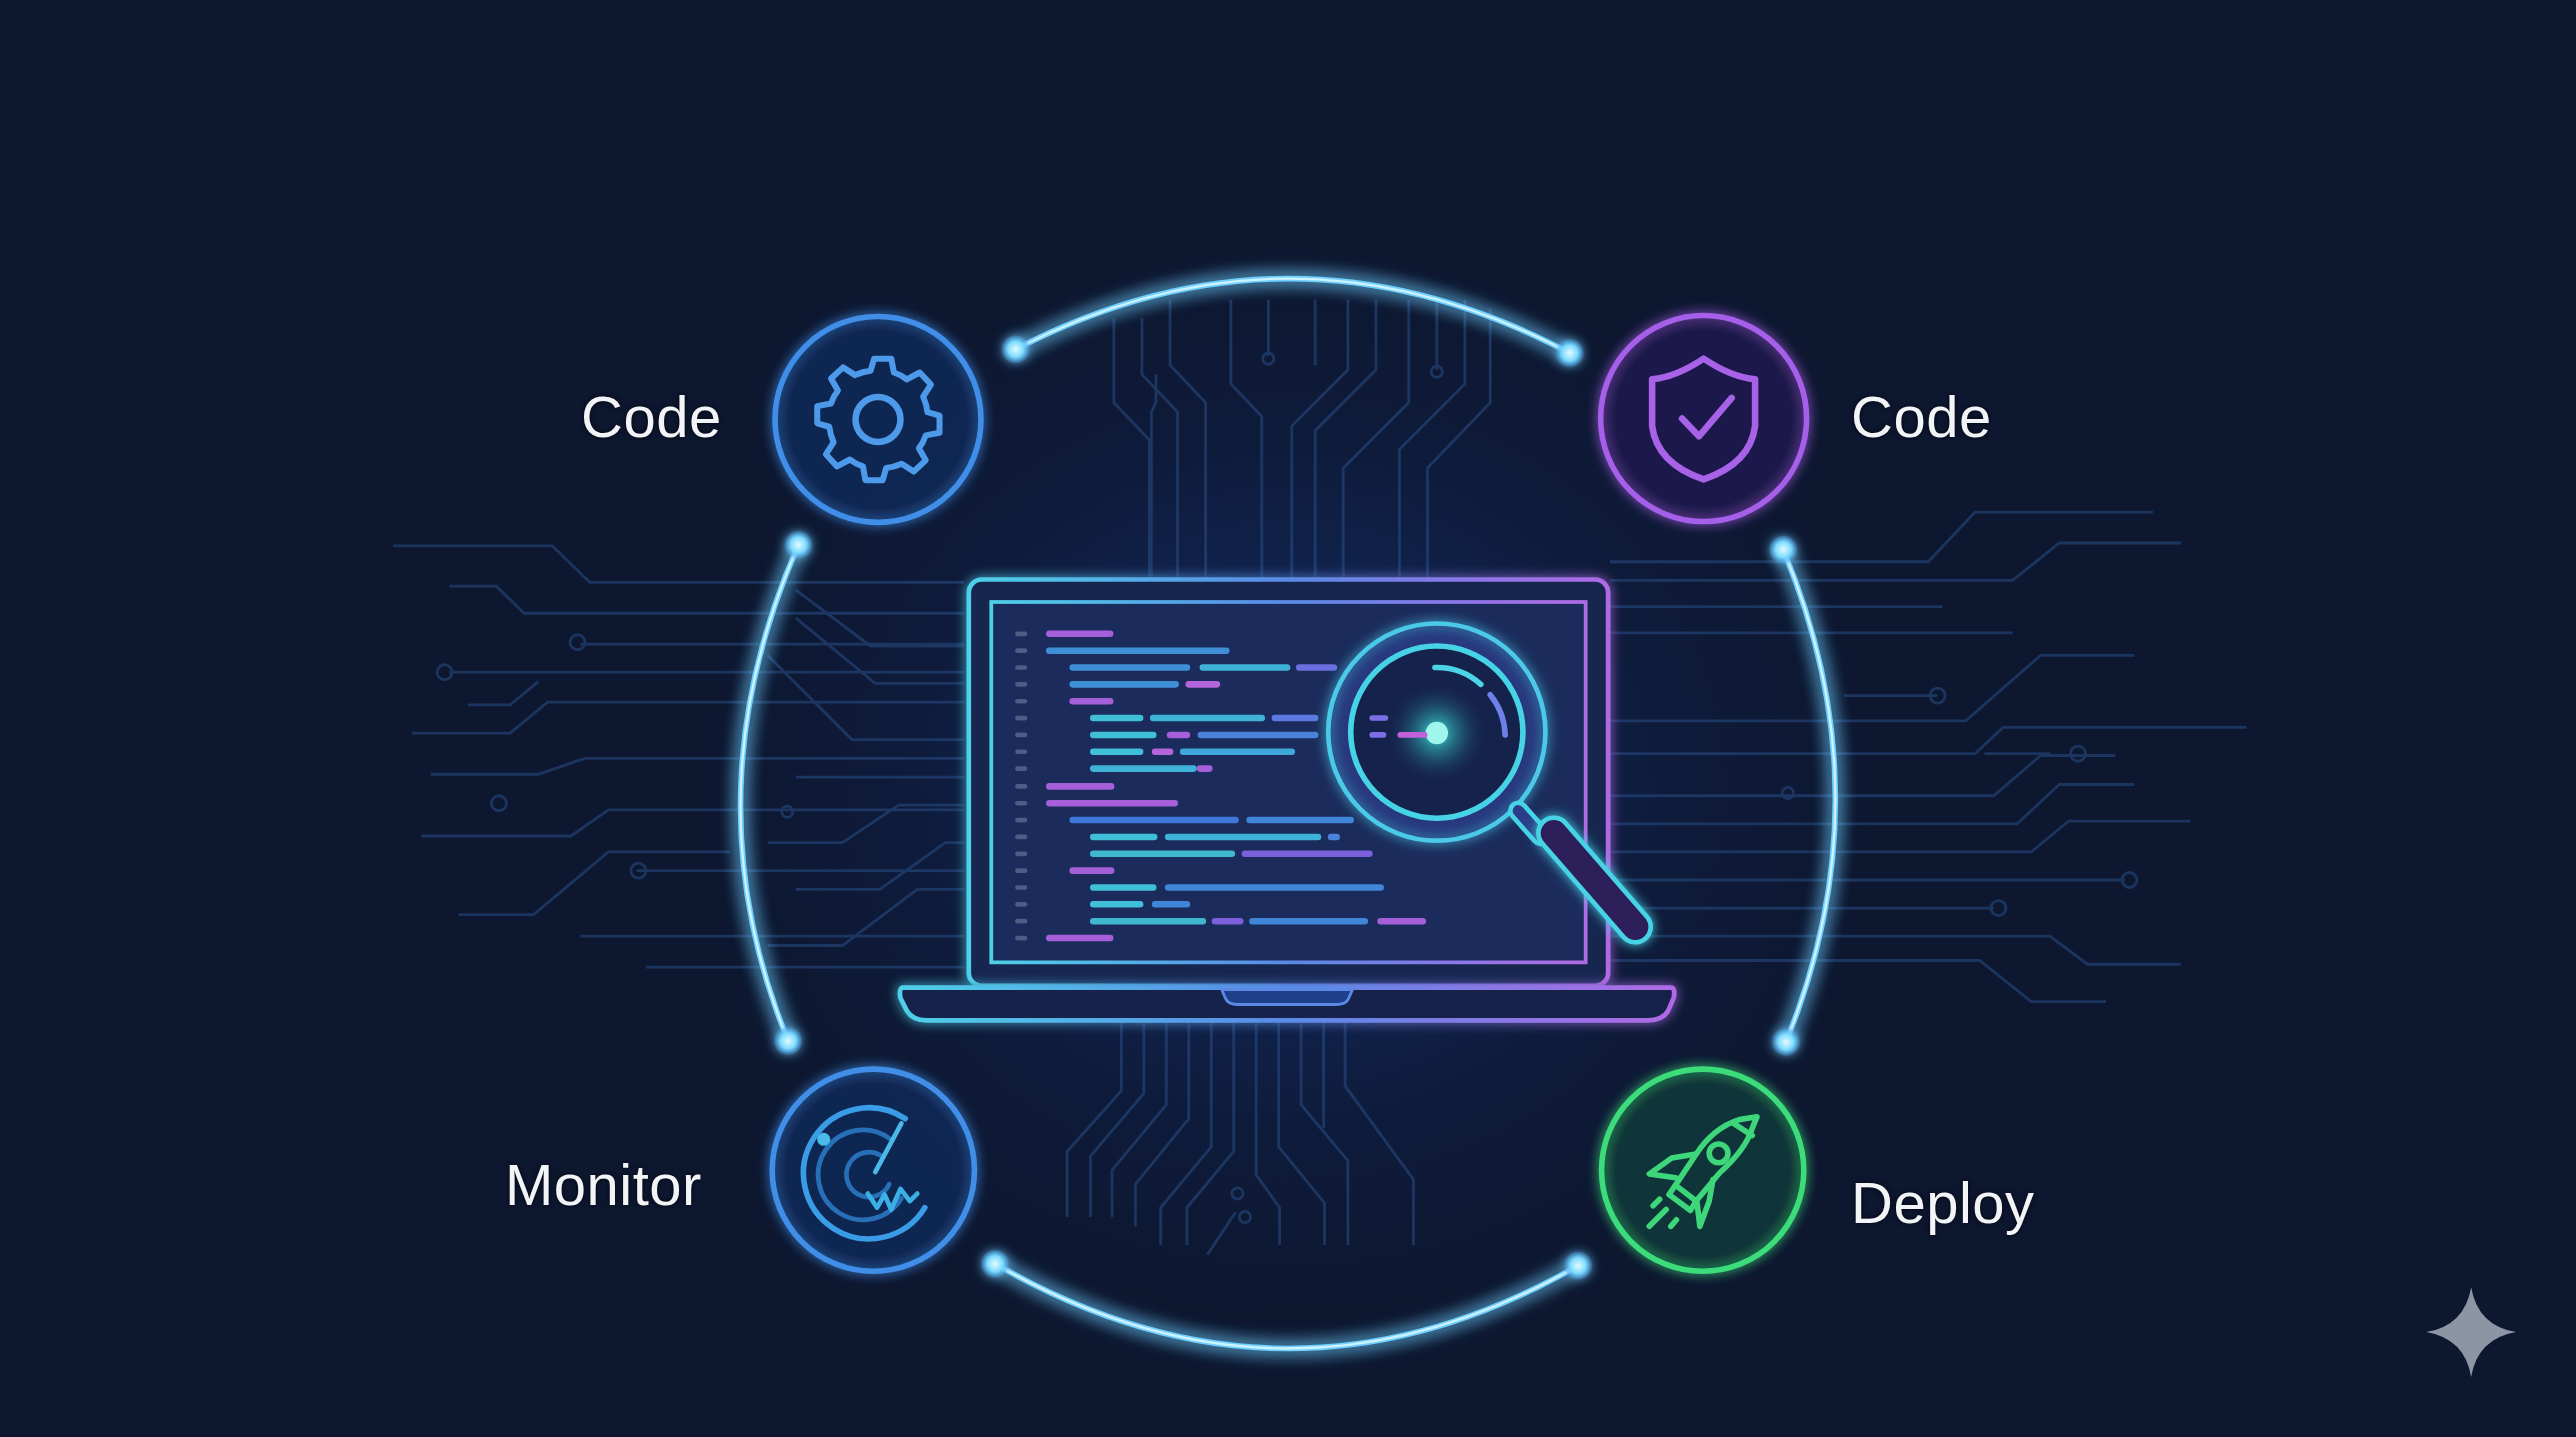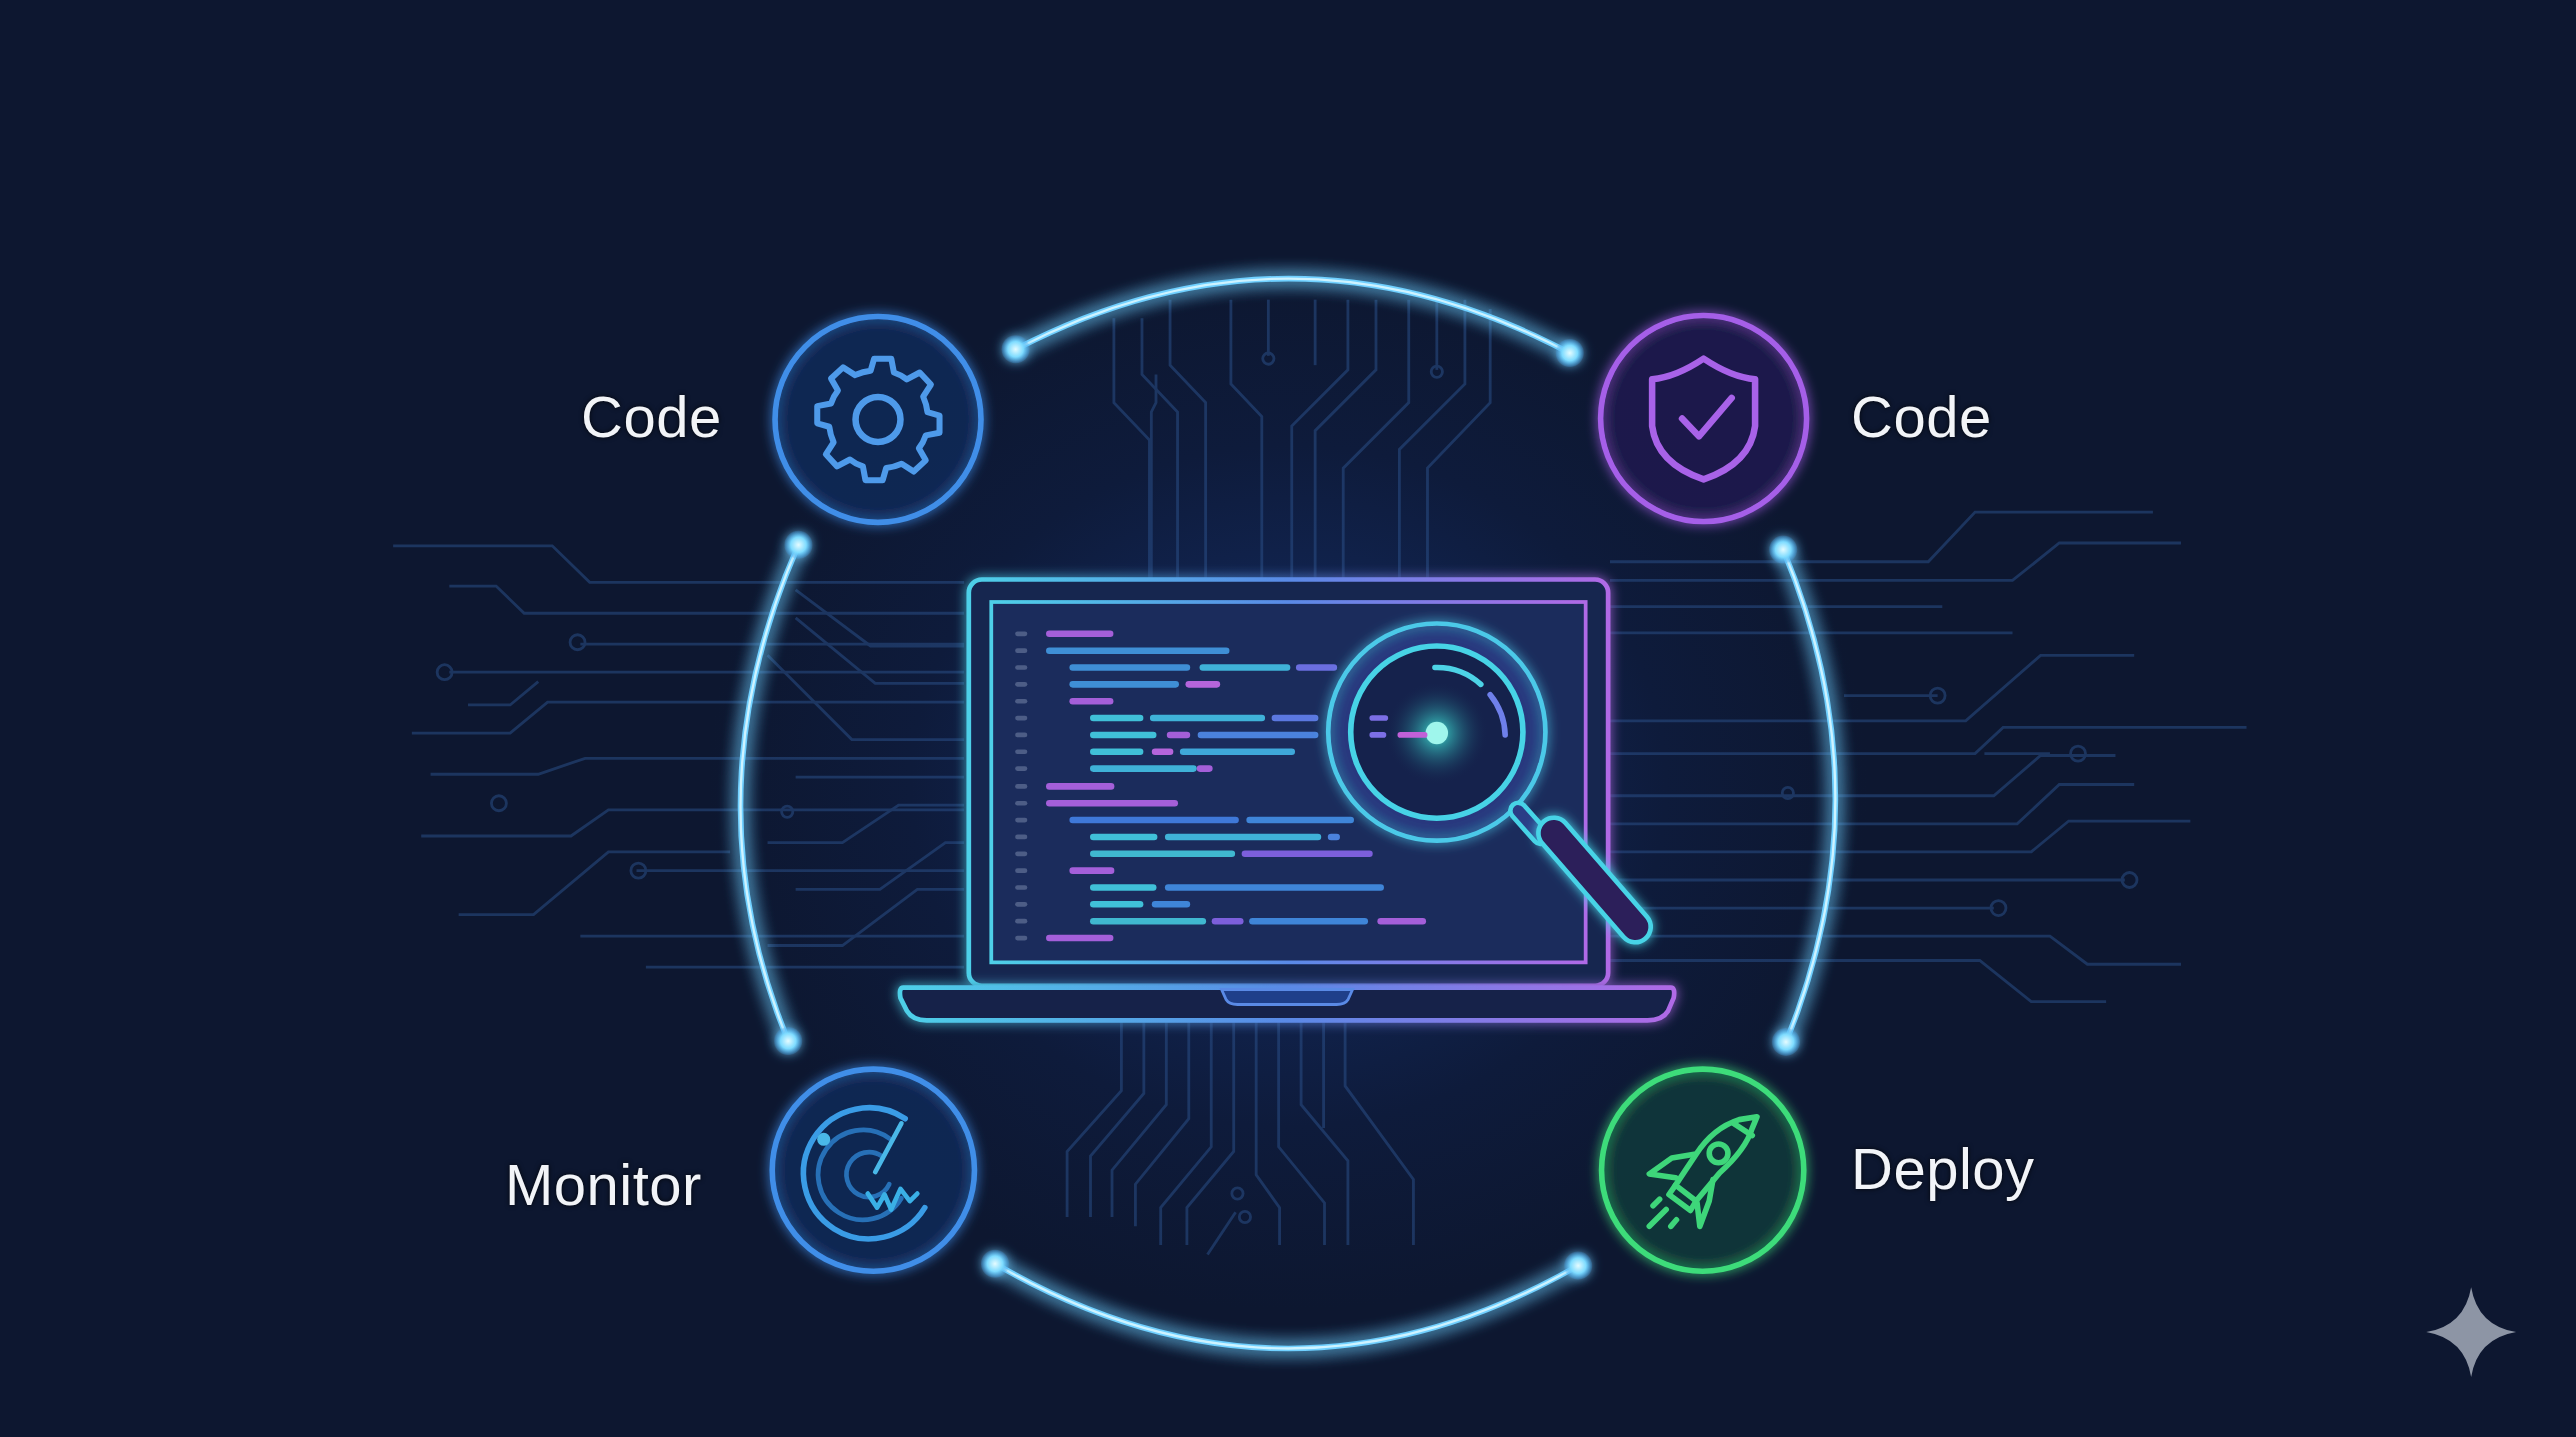--- a/index.html
+++ b/index.html
@@ -311,16 +311,16 @@
     <path d="M2640 1375 Q2647 1416 2688 1423 Q2647 1430 2640 1471 Q2633 1430 2592 1423 Q2633 1416 2640 1375 Z" fill="#8d95a5"></path>
   </svg>
 
   <div class="node-hit" style="left:773px; top:315px;"></div>
   <div class="node-hit" style="left:1599px; top:314px;"></div>
   <div class="node-hit" style="left:768px; top:1065px;"></div>
   <div class="node-hit" style="left:1598px; top:1065px;"></div>
 
   <div class="label" style="left:581px; top:388px;">Code</div>
   <div class="label" style="left:1851px; top:388px;">Code</div>
-  <div class="label" style="left:1851px; top:1140px;">Deploy</div>
+  <div class="label" style="left:1851px; top:1174px;">Deploy</div>
   <div class="label" style="left:505px; top:1156px;">Monitor</div>
 </div>
 
 
 </body></html>

